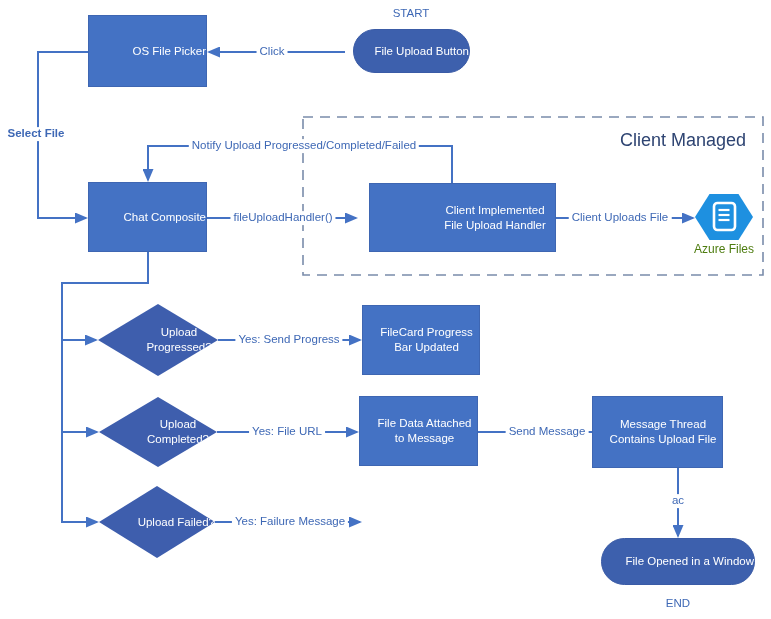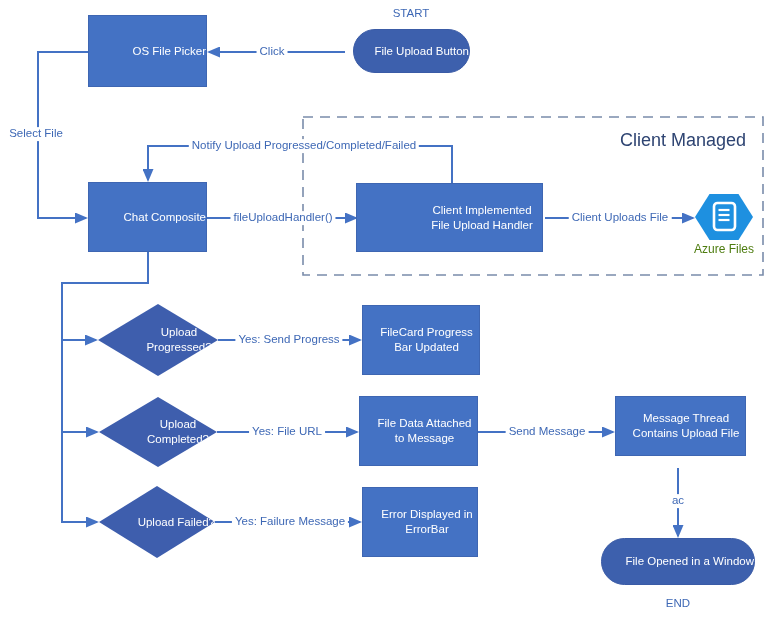--- a/index.html
+++ b/index.html
@@ -60,34 +60,31 @@
 
   <div class="node stadium" style="left:353px;top:29px;width:117px;height:44px;">
     <span class="txt">File Upload Button</span>
   </div>
   <div class="node rect" style="left:88px;top:15px;width:119px;height:72px;">
     <span class="txt">OS File Picker</span>
   </div>
   <div class="node rect" style="left:88px;top:182px;width:119px;height:70px;">
     <span class="txt">Chat Composite</span>
   </div>
-  <div class="node rect" style="left:356px;top:183px;width:187px;height:69px;">
+  <div class="node rect" style="left:369px;top:183px;width:187px;height:69px;">
     <span class="txt" style="max-width:120px;">Client Implemented File Upload Handler</span>
   </div>
   <div class="node rect" style="left:362px;top:305px;width:118px;height:70px;">
     <span class="txt" style="max-width:105px;">FileCard Progress Bar Updated</span>
   </div>
   <div class="node rect" style="left:359px;top:396px;width:119px;height:70px;">
     <span class="txt" style="max-width:105px;">File Data Attached to Message</span>
   </div>
-  <div class="node rect" style="left:615px;top:396px;width:131px;height:60px;">
+  <div class="node rect" style="left:592px;top:396px;width:131px;height:72px;">
     <span class="txt" style="max-width:118px;">Message Thread Contains Upload File</span>
-  </div>
-  <div class="node rect" style="left:362px;top:487px;width:116px;height:70px;">
-    <span class="txt" style="max-width:100px;">Error Displayed in ErrorBar</span>
   </div>
   <div class="node stadium" style="left:601px;top:538px;width:154px;height:47px;">
     <span class="txt">File Opened in a Window</span>
   </div>
   <div class="node diamond" style="left:98px;top:304px;width:120px;height:72px;">
     <span class="txt" style="max-width:78px;">Upload Progressed?</span>
   </div>
   <div class="node diamond" style="left:99px;top:397px;width:118px;height:70px;">
     <span class="txt" style="max-width:78px;">Upload Completed?</span>
   </div>
@@ -100,21 +97,21 @@
       <polygon points="0,23 14.5,0 43.5,0 58,23 43.5,46 14.5,46" fill="#1E90E0"></polygon>
       <rect x="19" y="9" width="21" height="27" rx="3.5" fill="none" stroke="#ffffff" stroke-width="2.6"></rect>
       <line x1="23.5" y1="16" x2="34.5" y2="16" stroke="#ffffff" stroke-width="2.2"></line>
       <line x1="23.5" y1="21" x2="34.5" y2="21" stroke="#ffffff" stroke-width="2.2"></line>
       <line x1="23.5" y1="26" x2="34.5" y2="26" stroke="#ffffff" stroke-width="2.2"></line>
     </svg>
   </div>
   <div class="azure-label" style="left:724px;top:249px;">Azure Files</div>
 
   <div class="flowlabel" style="left:272px;top:52px;">Click</div>
-  <div class="flowlabel" style="left:36px;top:134px;">Select File</div>
+  <div class="flowlabel" style="left:36px;top:134px;font-weight:bold;">Select File</div>
   <div class="flowlabel" style="left:283px;top:218px;">fileUploadHandler()</div>
   <div class="flowlabel" style="left:304px;top:146px;">Notify Upload Progressed/Completed/Failed</div>
   <div class="flowlabel" style="left:620px;top:218px;">Client Uploads File</div>
   <div class="flowlabel" style="left:289px;top:340px;">Yes: Send Progress</div>
   <div class="flowlabel" style="left:287px;top:432px;">Yes: File URL</div>
   <div class="flowlabel" style="left:290px;top:522px;">Yes: Failure Message</div>
   <div class="flowlabel" style="left:547px;top:432px;">Send Message</div>
   <div class="flowlabel" style="left:678px;top:501px;">ac</div>
 
 </div>

